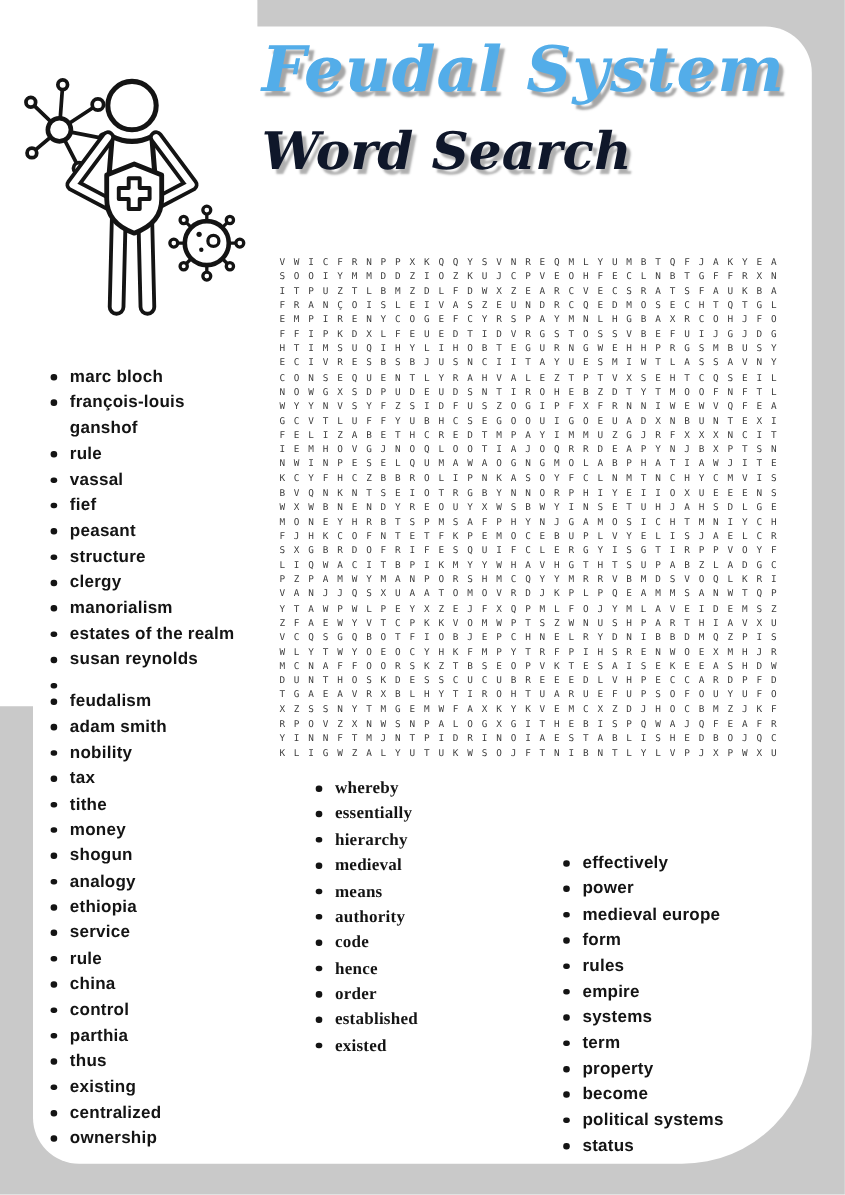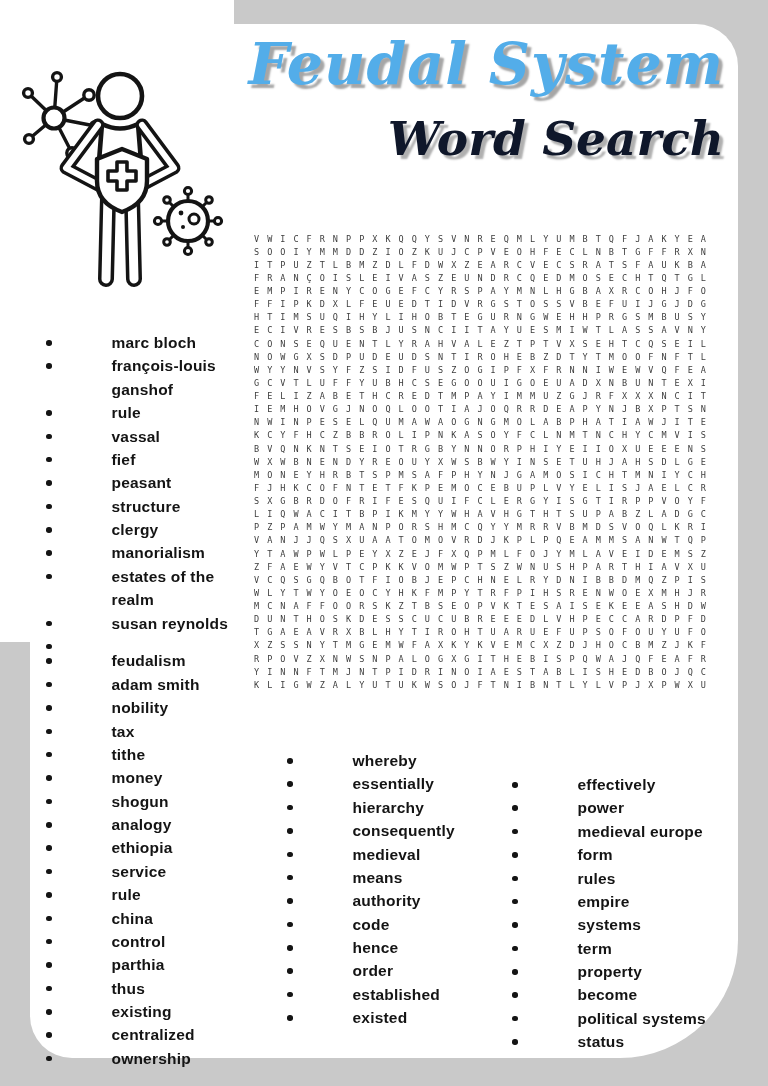--- a/index.html
+++ b/index.html
@@ -19,21 +19,21 @@
     border-radius: 42px 42px 118px 42px;
   }
   .white-tl {
     position: absolute; left: -60px; top: -60px;
     width: 294px; height: 702px;
     background: #ffffff;
     border-radius: 62px;
   }
   .title-wrap {
     position: absolute; left: 238px; top: 34px; width: 486px;
-    text-align: right; z-index: 3;
+    text-align: left; z-index: 3;
   }
   .title-line1 {
     font-family: "DejaVu Serif", serif;
     font-style: italic; font-weight: bold;
     font-size: 57px; line-height: 1.05;
     letter-spacing: 1px;
     color: #53ade9;
     text-shadow: 4px 4px 2px #a6a6a6;
   }
   .title-line2 {
@@ -67,23 +67,23 @@
     display: flex; align-items: flex-start;
     line-height: 23.37px;
     font-size: 15.5px; font-weight: bold;
     color: #141414;
     letter-spacing: 0.2px;
   }
   .blt {
     width: 5.5px; height: 5.5px; border-radius: 50%;
     background: #141414; margin: 9px 12px 0 0; flex: none;
   }
-  .wtx { white-space: pre-line; margin-left: 48px; }
+  .wtx { white-space: pre-line; }
   .wlist-left   { left: 46px;  top: 331px; width: 212px; }
-  .wlist-middle { left: 287px; top: 749px; width: 214px; }
+  .wlist-middle { left: 287px; top: 705px; width: 214px; font-family: Liberation Serif, serif; }
   .wlist-right  { left: 512px; top: 773px; width: 235px; }
 </style>
 </head>
 <body>
 
 <div id="page">
 
   <div class="white-main"></div>
   <div class="white-tl"></div>
 
@@ -1513,24 +1513,20 @@
       <li>
         <span class="blt"></span>
         <span class="wtx">essentially</span>
       </li>
       <li>
         <span class="blt"></span>
         <span class="wtx">hierarchy</span>
       </li>
       <li>
         <span class="blt"></span>
-        <span class="wtx">consequently</span>
-      </li>
-      <li>
-        <span class="blt"></span>
         <span class="wtx">medieval</span>
       </li>
       <li>
         <span class="blt"></span>
         <span class="wtx">means</span>
       </li>
       <li>
         <span class="blt"></span>
         <span class="wtx">authority</span>
       </li>

